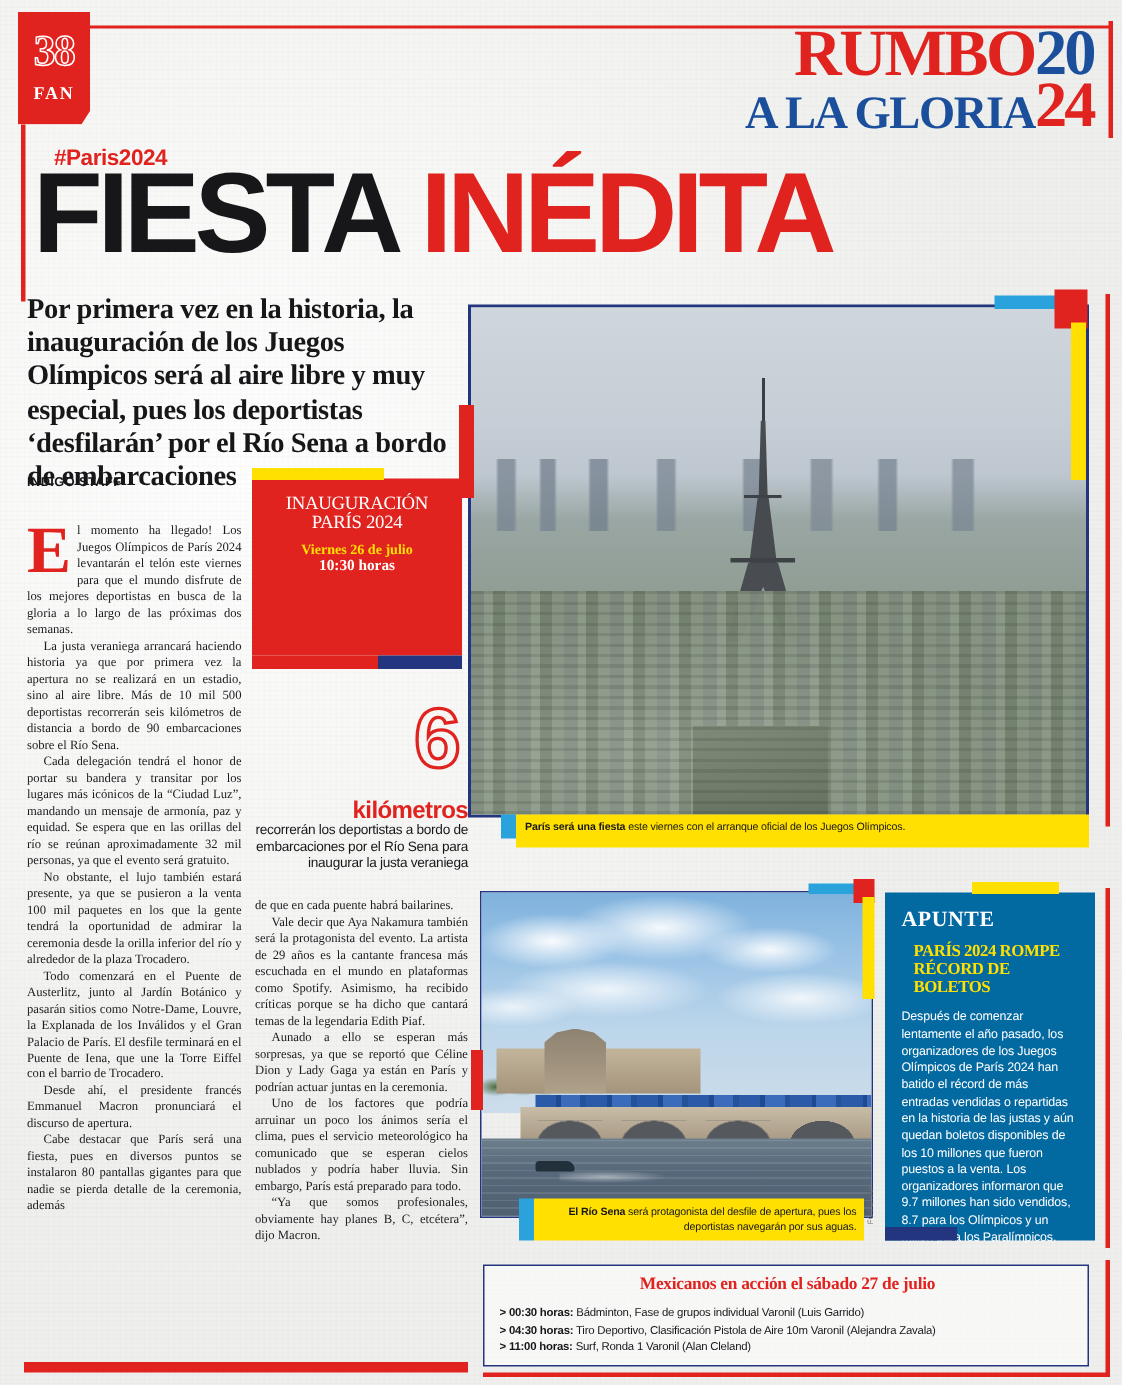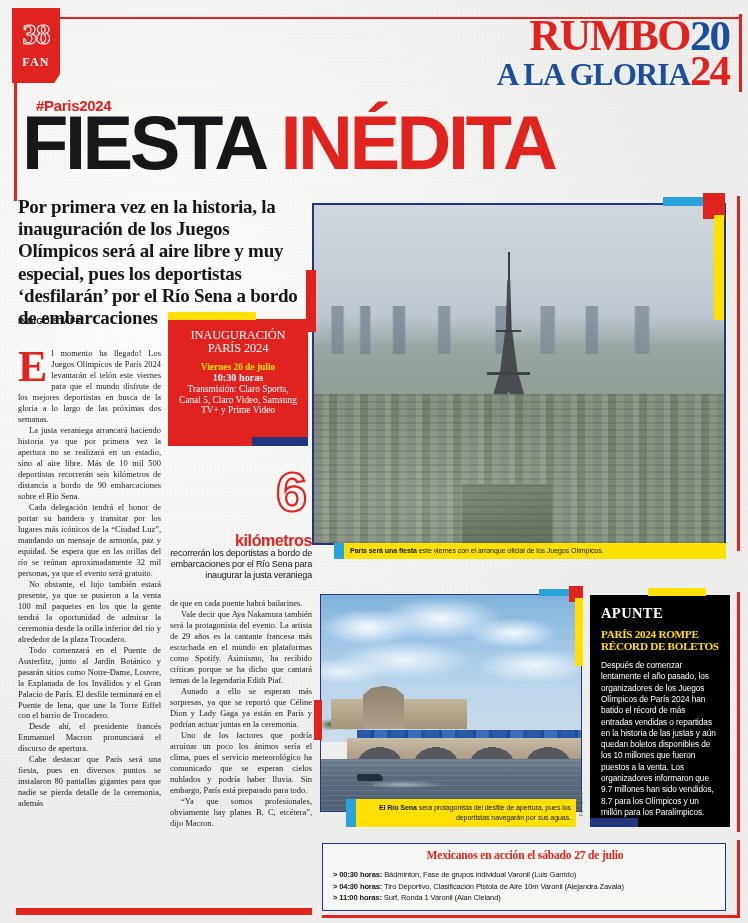--- a/index.html
+++ b/index.html
@@ -215,21 +215,21 @@
     content:""; position:absolute; inset:0;
     background:
       repeating-linear-gradient(0deg, rgba(0,0,0,.10) 0 2px, transparent 2px 7px),
       radial-gradient(ellipse at 30% 70%, rgba(255,255,255,.14), transparent 60%);
   }
   .champ{
     position:absolute; left:36%; bottom:0; width:22%; height:40%;
     background:linear-gradient(180deg,#6d7a66,#5d6a57);
   }
   .cap1{
-    position:absolute; left:344px; top:543px; width:382px; height:16px;
+    position:absolute; left:344px; top:543px; width:382px; height:22px;
     background:#ffe000; z-index:4;
     font-family:"Liberation Sans", sans-serif; font-size:7.1px; line-height:16px;
     color:#17171a; padding-left:6px; letter-spacing:-.1px; overflow:hidden;
   }
   .cap1 b{ font-weight:700; }
   .cap-tab1{
     position:absolute; left:334px; top:543px; width:10px; height:16px; background:#2aa3dd; z-index:4;
   }
 
   
@@ -322,28 +322,28 @@
   }
   .d2-blue{ position:absolute; left:539px; top:589px; width:34px; height:7px; background:#2aa3dd; z-index:5; }
   .d2-red{ position:absolute; left:569px; top:586px; width:14px; height:16px; background:#e0231f; z-index:5; }
   .d2-yellow{ position:absolute; left:575px; top:598px; width:8px; height:68px; background:#ffe000; z-index:5; }
   .d2-redleft{ position:absolute; left:314px; top:700px; width:8px; height:40px; background:#e0231f; z-index:5; }
 
   
   .ap-yellow{ position:absolute; left:648px; top:588px; width:58px; height:8px; background:#ffe000; z-index:4; }
   .apunte{
     position:absolute; left:590px; top:595px; width:140px; height:232px;
-    background:#000000; color:#fff; padding:10px 11px 8px; z-index:3;
+    background:#0369a1; color:#fff; padding:10px 11px 8px; z-index:3;
   }
   .ap-title{
     font-family:"Liberation Serif", serif; font-weight:700; font-size:14.5px; letter-spacing:.4px;
   }
   .ap-sub{
     font-family:"Liberation Serif", serif; font-weight:700; font-size:11.2px; line-height:1.08;
-    color:#ffe000; margin-top:6px; letter-spacing:-.3px;
+    color:#ffe000; margin-top:6px; letter-spacing:-.3px;margin-left:8px;
   }
   .ap-body{
     font-family:"Liberation Sans", sans-serif; font-size:8.3px; line-height:1.36;
     margin-top:8px; letter-spacing:-.1px;
   }
   .ap-navy{ position:absolute; left:590px; top:818px; width:48px; height:9px; background:#23357e; z-index:4; }
   .ap-redline{ position:absolute; left:737px; top:592px; width:3px; height:240px; background:#e0231f; z-index:4; }
 
   
   .sched{
@@ -416,21 +416,20 @@
     <p>Uno de los factores que podría arruinar un poco los ánimos sería el clima, pues el servicio meteorológico ha comunicado que se esperan cielos nublados y podría haber lluvia. Sin embargo, París está preparado para todo.</p>
     <p>“Ya que somos profesionales, obviamente hay planes B, C, etcétera”, dijo Macron.</p>
   </div>
 
   <div class="inaug-yellow"></div>
   <div class="inaug-box">
     <div class="inaug-title">INAUGURACIÓN</div>
     <div class="inaug-title">PARÍS 2024</div>
     <div class="inaug-date">Viernes 26 de julio</div>
     <div class="inaug-hour">10:30 horas</div>
-    <div class="inaug-trans">Transmisión: Claro Sports, Canal 5, Claro Video, Samsung TV+ y Prime Video</div>
   </div>
   <div class="inaug-redbar"></div>
   <div class="inaug-navy"></div>
 
   <div class="six">6</div>
   <div class="km-word">kilómetros</div>
   <div class="km-desc">recorrerán los deportistas a bordo de embarcaciones por el Río Sena para inaugurar la justa veraniega</div>
 
   <div class="photo1-frame">
     <div class="photo1">

